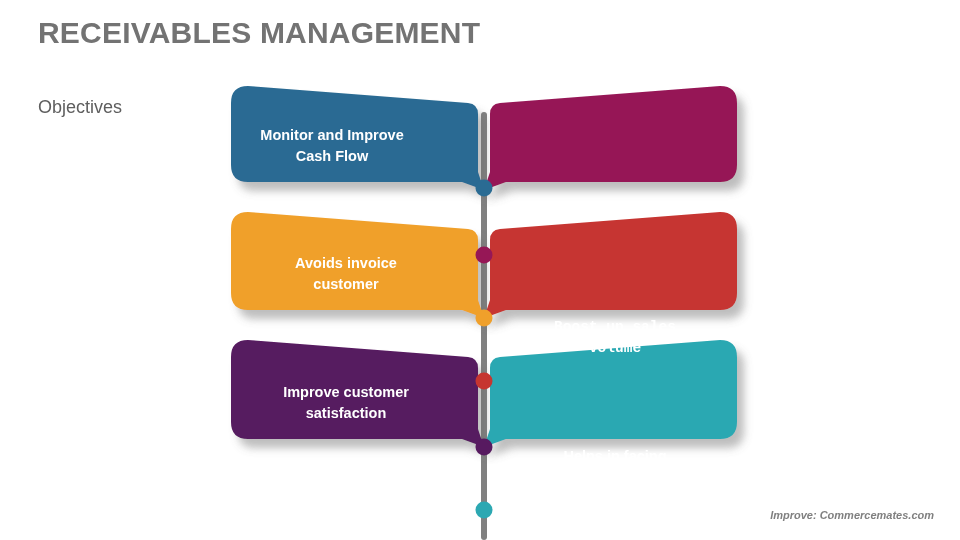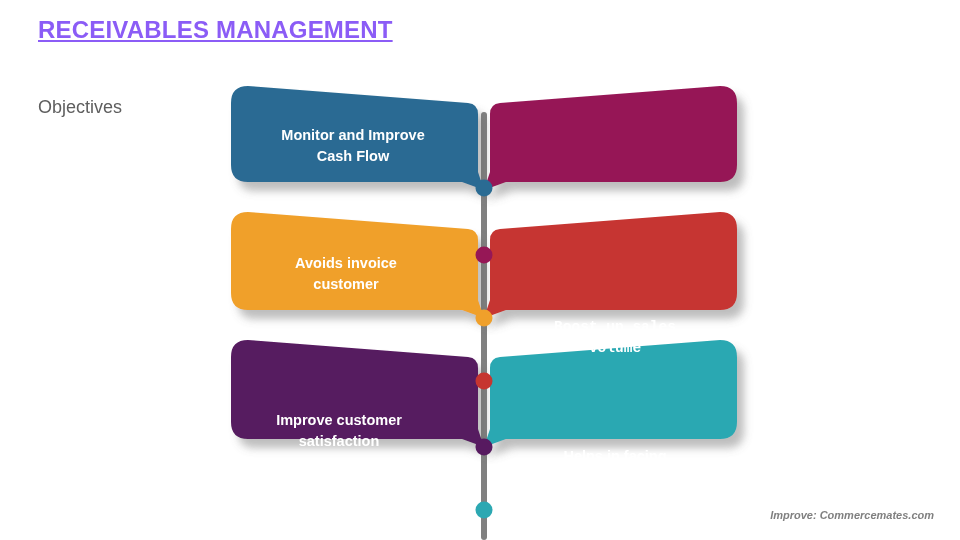--- a/index.html
+++ b/index.html
@@ -19,26 +19,25 @@
     width: 960px;
     height: 540px;
     background: #ffffff;
   }
 
   
   #title {
     position: absolute;
     left: 38px;
     top: 16px;
-    font-size: 24px;
+    font-size: 30px;
     font-weight: bold;
     letter-spacing: 0.2px;
-    color: #8b5cf6;
+    color: #737373;
     white-space: nowrap;
-    text-decoration: underline;
   }
   #subtitle {
     position: absolute;
     left: 38px;
     top: 61px;
     font-size: 18px;
     font-weight: normal;
     color: #5e5e5e;
     white-space: nowrap;
     margin-top: 36px;
@@ -124,31 +123,31 @@
       <g>
         <circle cx="484" cy="188" r="8.5" fill="#2a6b93"></circle>
         <circle cx="484" cy="255" r="8.5" fill="#961756"></circle>
         <circle cx="484" cy="318" r="8.5" fill="#f0a02b"></circle>
         <circle cx="484" cy="381" r="8.5" fill="#c63530"></circle>
         <circle cx="484" cy="447" r="8.5" fill="#571a60"></circle>
         <circle cx="484" cy="510" r="8.5" fill="#2ca8b2"></circle>
       </g>
     </svg>
 
-    <div class="callout-label" style="left:238px; top:125px; width:230px;">Monitor and Improve
+    <div class="callout-label" style="left:217px; top:125px; width:230px;">Monitor and Improve
 Cash Flow</div>
 
 
     <div class="callout-label" style="left:231px; top:253px; width:230px;">Avoids invoice
 customer</div>
 
     <div class="callout-label" style="left:500px; top:317px; width:230px;font-family:Liberation Mono, monospace;">Boost up sales
 volume</div>
 
-    <div class="callout-label" style="left:224px; top:382px; width:230px;margin-top:28px;">Improve customer
+    <div class="callout-label" style="left:231px; top:382px; width:230px;">Improve customer
 satisfaction</div>
 
     <div class="callout-label" style="left:500px; top:446px; width:230px;">Helps in facing
 competition</div>
   </div>
 
   <div id="source">Improve: Commercemates.com</div>
 
 </div>
 

